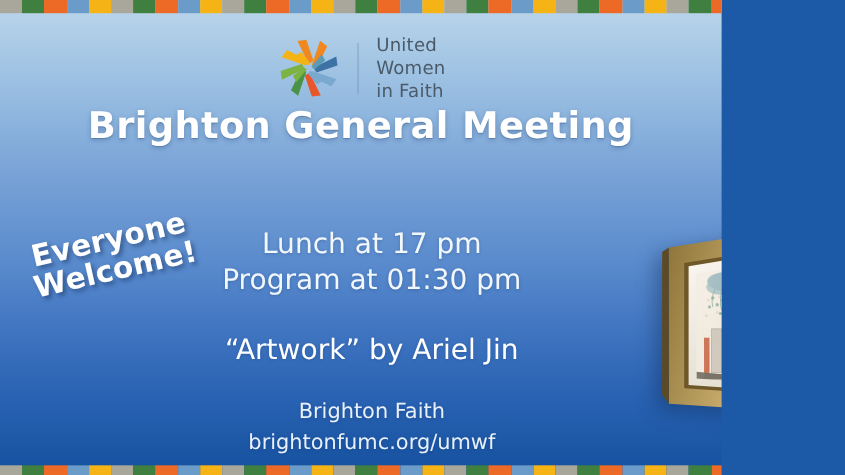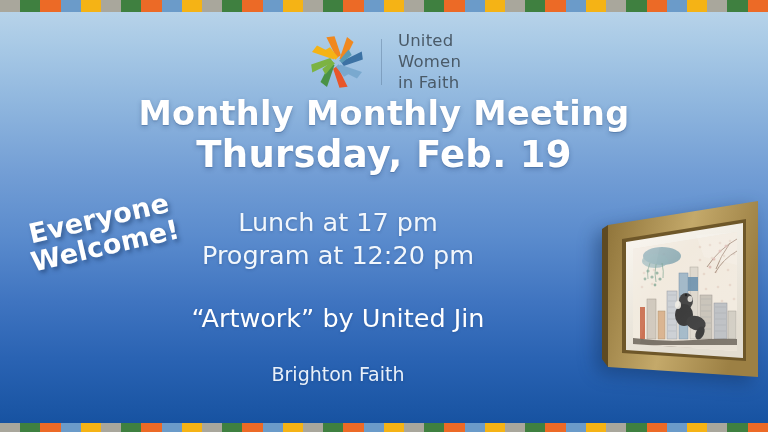--- a/index.html
+++ b/index.html
@@ -2,21 +2,21 @@
 <html><head>
 <meta charset="utf-8">
 <style>
   html,body{margin:0;padding:0;}
   body{
     width:768px;height:432px;overflow:hidden;
     font-family:"DejaVu Sans",sans-serif;
     background:#1c5aa8;
   }
   #poster{
-    position:relative;width:768px;height:432px;overflow:hidden;
+    position:relative;width:656px;height:432px;overflow:hidden;
     background:linear-gradient(180deg,
       #bcd6ea 0%,
       #a9cae6 10%,
       #8fb6de 24%,
       #739ed5 40%,
       #5a8bcd 55%,
       #3f74c0 70%,
       #2a63b3 83%,
       #1c57a6 94%,
       #14509f 100%);
@@ -183,30 +183,30 @@
         </g>
       </svg>
     </div>
     <div id="logo-divider"></div>
     <div id="logo-words" style="white-space: pre;">United
 Women
 in Faith</div>
   </div>
 
   <div id="headline">
-    <div id="title-1">Monthly Monthly Meeting</div>
-    <div id="title-2">Thursday, Feb. 19</div>
+    <div id="title-1">Brighton General Meeting</div>
   </div>
 
   <div id="body-copy">
     <div class="line-time">Lunch at 17 pm</div>
-    <div class="line-time">Program at 12:20 pm</div>
-    <div id="artwork-credit">“Artwork” by United Jin</div>
+    <div class="line-time">Program at 01:30 pm</div>
+    <div id="artwork-credit">“Artwork” by Ariel Jin</div>
     <div id="venue-block">
       <div class="line-venue">Brighton Faith</div>
+      <div class="line-venue">brightonfumc.org/umwf</div>
     </div>
   </div>
 
   <div id="welcome-badge">
     <div>Everyone</div>
     <div>Welcome!</div>
   </div>
 
   <div id="artwork-frame">
     <svg width="166" height="192" viewBox="0 0 166 192">

